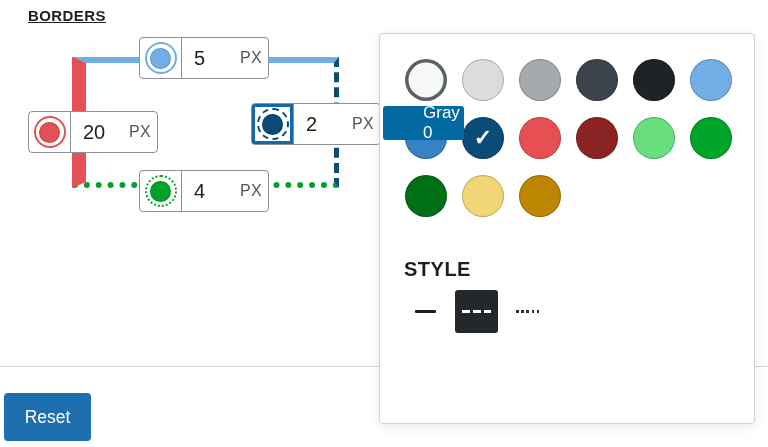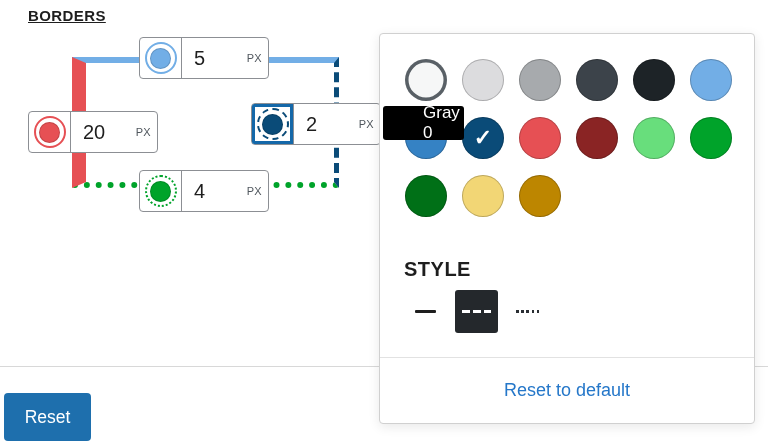--- a/index.html
+++ b/index.html
@@ -58,21 +58,21 @@
   .swatch-inner {
     width: 21px; height: 21px; border-radius: 50%;
     box-shadow: inset 0 0 0 1px rgba(0,0,0,.15);
   }
   .bctl-value {
     flex: 1 1 auto;
     display: flex; align-items: center; justify-content: space-between;
     padding: 0 6px 0 12px;
   }
   .bctl-number { font-size: 20px; color: #1e1e1e; }
-  .bctl-unit   { font-size: 11px; color: #50575e; letter-spacing: .3px; }
+  .bctl-unit   { font-size: 16px; color: #50575e; letter-spacing: .3px; }
 
   .page-divider {
     position: absolute; left: 0; right: 0; top: 366px;
     border-top: 1px solid #d8d8d8;
     z-index: 1;
   }
 
   .reset-button {
     position: absolute; left: 4px; top: 393px;
     width: 87px; height: 48px;
@@ -153,21 +153,21 @@
   }
   .reset-default-link {
     color: #2577c9; font-size: 18px; text-decoration: none; cursor: pointer;
     background: none; border: none; font-family: "Liberation Sans", sans-serif;
   }
 
   
   .tooltip {
     position: absolute; left: 383px; top: 106px;
     width: 81px; height: 34px;
-    background: #000000; border-radius: 3px;
+    background: #0369a1; border-radius: 3px;
     color: #fff; font-size: 17px;
     display: flex; align-items: center; justify-content: center;
     z-index: 10;
     padding-left: 40px;
   }
 </style>
 </head>
 <body>
 
 <div class="borders-label">BORDERS</div>
@@ -251,18 +251,15 @@
       <button class="style-btn">
         <span class="icon-solid"></span>
       </button>
       <button class="style-btn selected">
         <span class="icon-dashed"></span>
       </button>
       <button class="style-btn">
         <span class="icon-dotted"></span>
       </button>
     </div>
-  <div class="popover-footer">
-    <button class="reset-default-link">Reset to default</button>
-  </div>
 </div>
 
 <div class="tooltip">Gray 0</div>
 
 </body></html>

